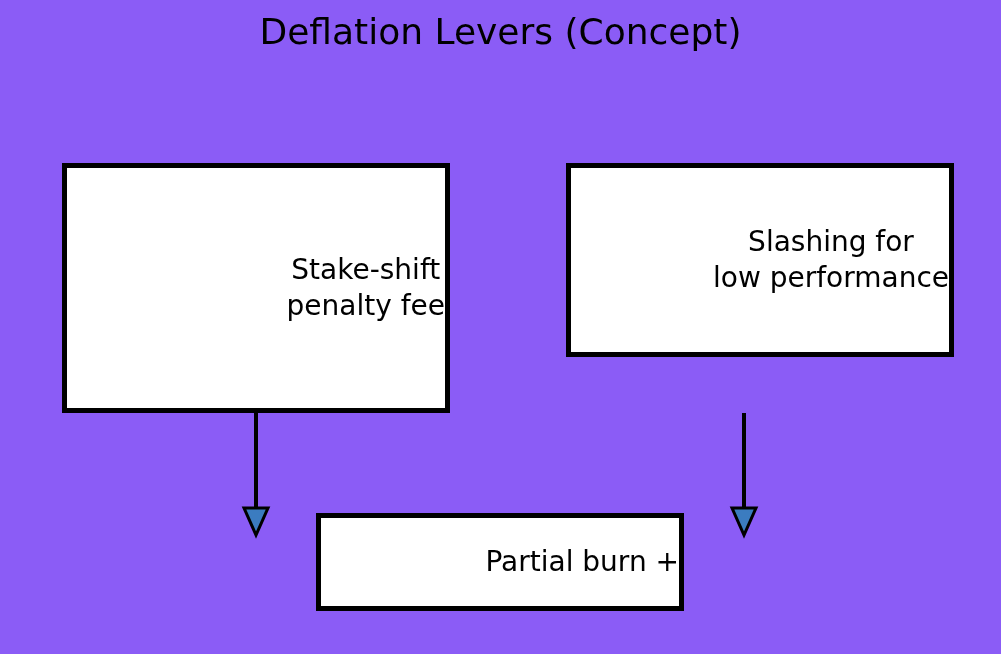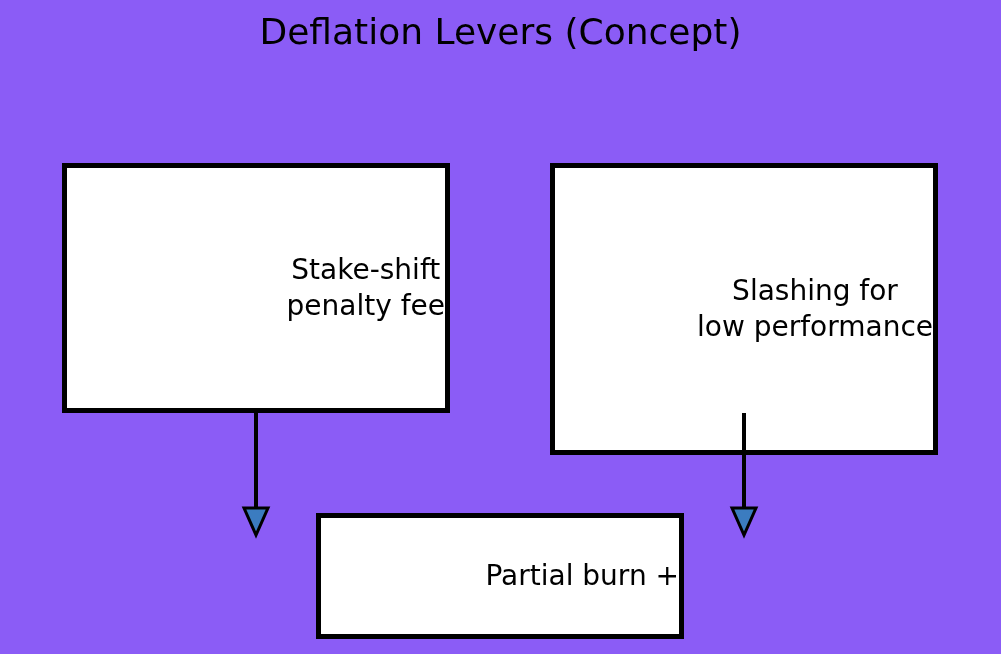--- a/index.html
+++ b/index.html
@@ -44,31 +44,31 @@
     color: #000000;
     white-space: nowrap;
   }
   #node-stake-shift {
     left: 62px;
     top: 163px;
     width: 388px;
     height: 250px;
   }
   #node-slashing {
-    left: 550px;
+    left: 566px;
     top: 163px;
     width: 388px;
-    height: 292px;
+    height: 194px;
     padding-left: 16px;
   }
   #node-partial-burn {
     left: 316px;
     top: 513px;
     width: 368px;
-    height: 126px;
+    height: 98px;
   }
   .arrows-layer {
     position: absolute;
     left: 0;
     top: 0;
     width: 1001px;
     height: 654px;
     pointer-events: none;
   }
 </style>

